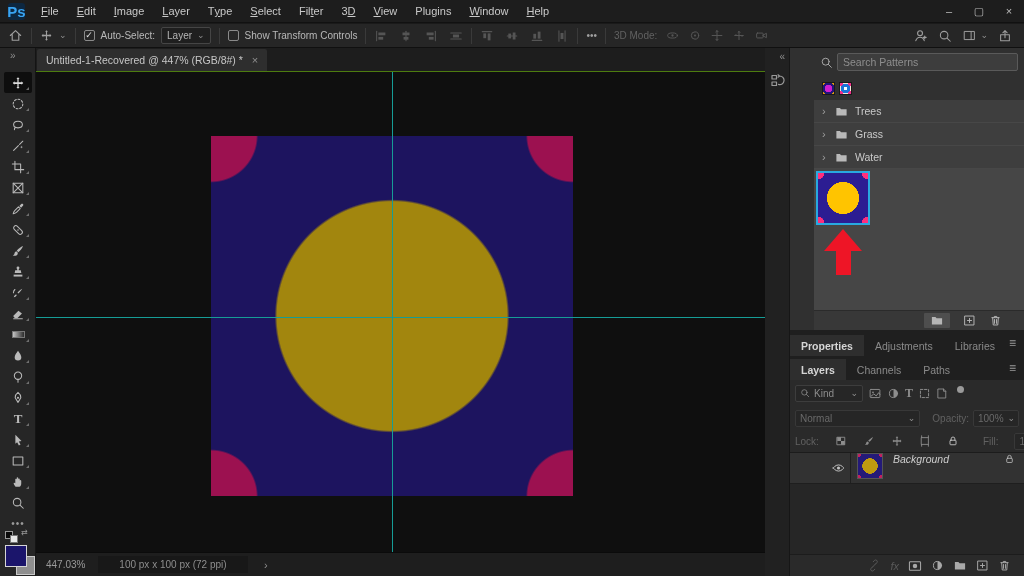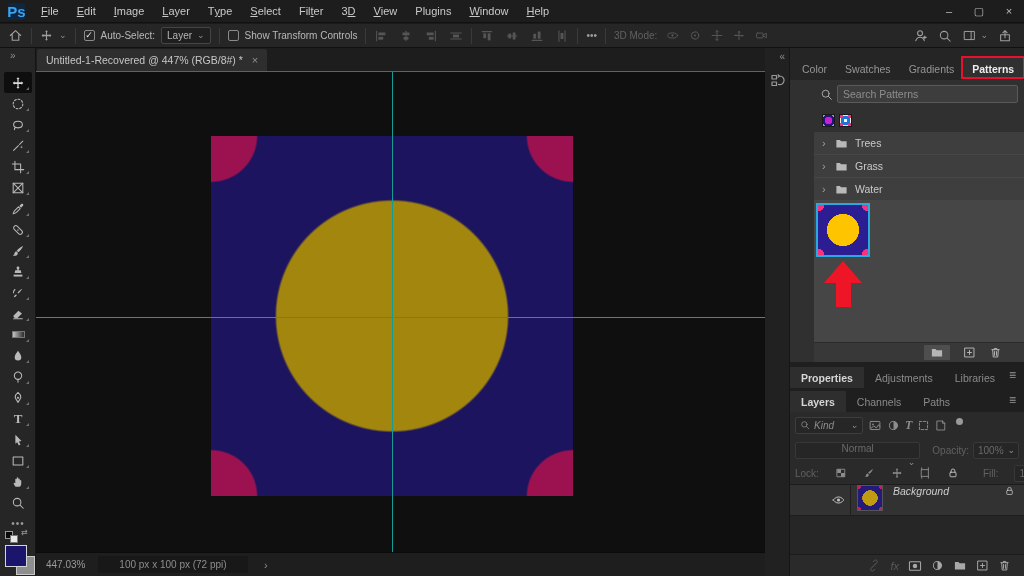--- a/index.html
+++ b/index.html
@@ -153,21 +153,21 @@
     display:flex; align-items:center; justify-content:flex-end; gap:13px; padding-right:22px; color:#b5b5b5; }
   .pf-folderbtn { background:#4e4e4e; padding:2px 6px; margin:-2px 0; border-radius:1px; }
 
   .dtabs { display:flex; align-items:flex-end; background:#1f1f1f; }
   .dtabs.props { height:26px; }
   .dtabs.layers { height:24px; }
   .dtab { height:21px; display:flex; align-items:center; padding:0 11px; font-size:10.5px; color:#8a8a8a; }
   .dtab.active { background:#2e2e2e; color:#d6d6d6; font-weight:bold; }
 
   .layers-body { flex:1; background:#2a2a2a; display:flex; flex-direction:column; }
-  .filterrow { height:26px; display:flex; align-items:center; gap:5px; padding:0 5px;font-style:italic; }
+  .filterrow { height:26px; display:flex; align-items:center; gap:5px; padding:0 5px; }
   .kindbox { width:68px; height:17px; background:#262626; border:1px solid #3d3d3d; border-radius:2px;
     display:flex; align-items:center; gap:4px; padding:0 4px; color:#8d8d8d; }
   .f-ic { color:#8d8d8d; }
   .filter-dot { width:7px; height:7px; border-radius:50%; background:#9a9a9a; margin-left:4px; align-self:flex-start; margin-top:6px; }
   .blendrow { height:24px; display:flex; align-items:center; gap:4px; padding:0 5px; }
   .valbox { height:17px; background:#262626; border:1px solid #383838; border-radius:2px;
     display:flex; align-items:center; gap:4px; padding:0 4px; font-size:10px; color:#6a6a6a; }
   .lockrow { height:22px; display:flex; align-items:center; gap:16px; padding:0 5px; font-size:10px; }
   .lock-ic { color:#8d8d8d; }
   .layerlist { flex:1; background:#262626; border-top:1px solid #1c1c1c; }
@@ -539,30 +539,20 @@
       <svg width="16" height="16" viewBox="0 0 16 16">
           <rect x="2" y="2.5" width="4.5" height="3.5"></rect>
           <rect x="2" y="9" width="4.5" height="3.5"></rect>
           <path d="M9.5 3a4.3 4.3 0 11-1 8.4M9.5 3L8 1.8M9.5 3L8 4.2"></path>
         </svg>
     </div>
   </div>
 
   <div class="rightcol">
 
-    <div class="ptabs">
-      <div class="ptab">Color</div>
-      <div class="ptab">Swatches</div>
-      <div class="ptab">Gradients</div>
-      <div class="ptab active">
-        <span>Patterns</span>
-        <span class="annotate-red"></span>
-      </div>
-      <div class="ptab-menu">≡</div>
-    </div>
 
     <div class="patterns-body">
       <div class="searchrow">
         <span class="search-ic icon">
           <svg width="13" height="13" viewBox="0 0 16 16">
               <circle cx="7" cy="7" r="4.3"></circle>
               <path d="M10.3 10.3L14 14"></path>
             </svg>
         </span>
         <input class="searchfield" type="text" placeholder="Search Patterns" style="">
@@ -674,21 +664,21 @@
         </span>
         <span class="f-ic icon">
           <svg width="12" height="13" viewBox="0 0 16 16">
               <path d="M3 2h7l3 3v9H3z"></path>
               <path d="M10 2v3h3"></path>
             </svg>
         </span>
         <span class="filter-dot"></span>
       </div>
       <div class="blendrow">
-        <span class="valbox" style="width:132px;flex-direction:column;">
+        <span class="valbox" style="width:132px;">
           <span>Normal</span>
           <span class="chev" style="margin-left:auto;">⌄</span>
         </span>
         <span class="dim" style="margin-left:8px;font-size:10px;">Opacity:</span>
         <span class="valbox" style="width:46px;">
           <span>100%</span>
           <span class="chev" style="margin-left:auto;">⌄</span>
         </span>
       </div>
       <div class="lockrow">

